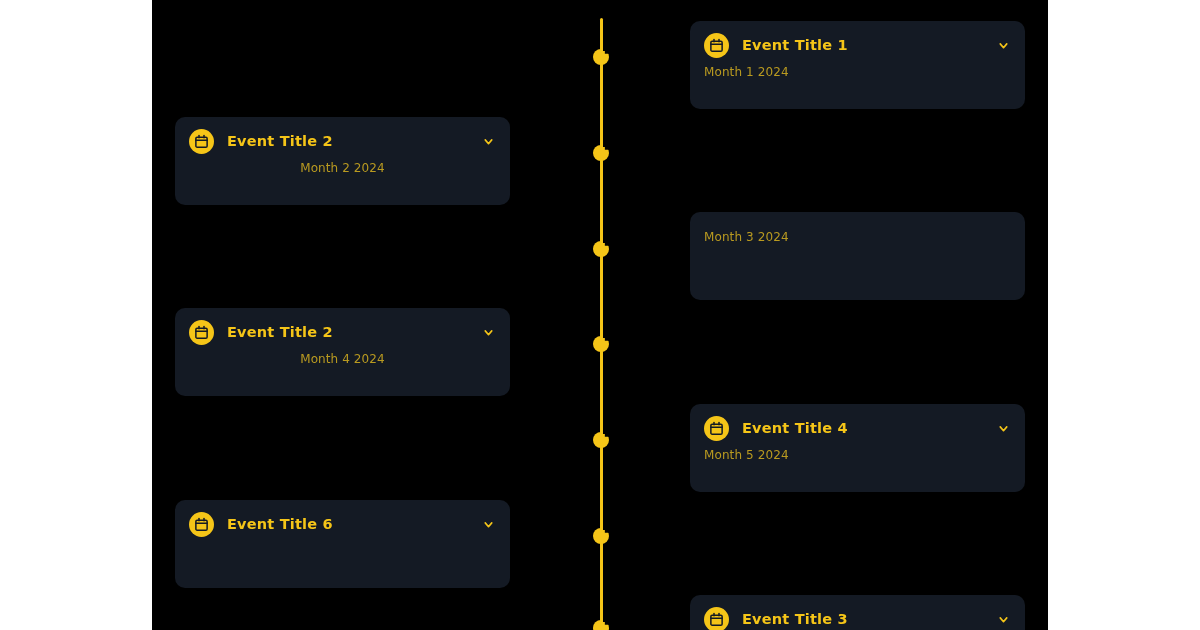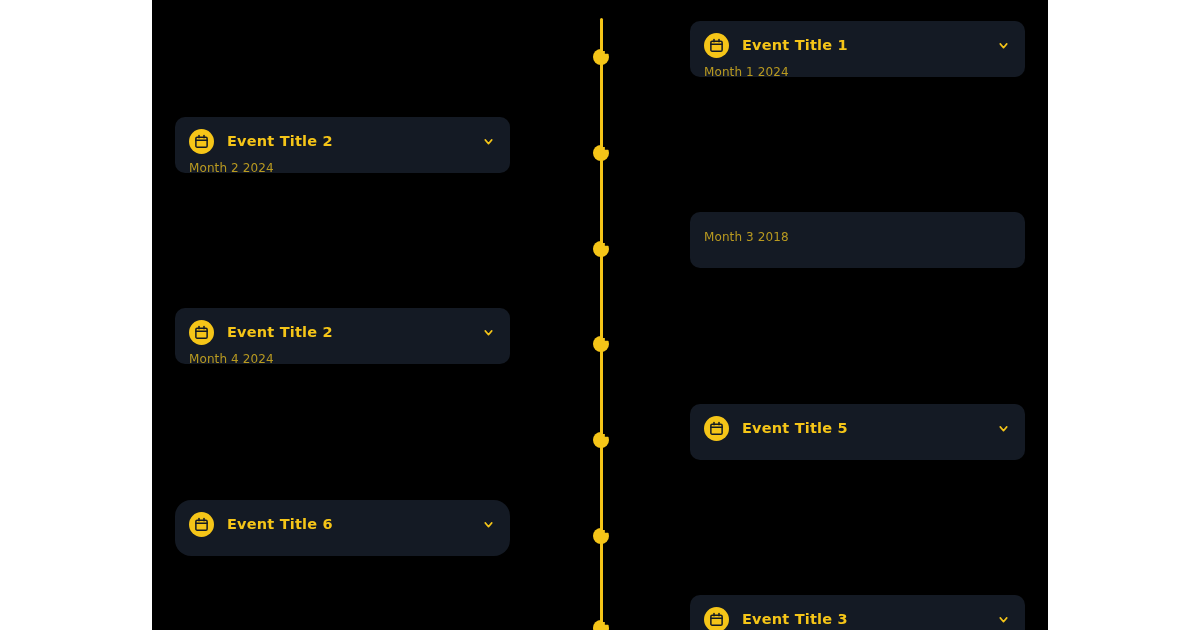--- a/index.html
+++ b/index.html
@@ -54,27 +54,27 @@
     background: #f5c518;
     
     -webkit-clip-path: polygon(0% 0%, 58% 0%, 58% 12%, 74% 12%, 74% 30%, 100% 30%, 100% 100%, 0% 100%);
     clip-path: polygon(0% 0%, 58% 0%, 58% 12%, 74% 12%, 74% 30%, 100% 30%, 100% 100%, 0% 100%);
   }
 
   
   .card {
     position: absolute;
     width: 335px;
-    height: 56px;
+    height: 88px;
     background: #141a24;
     border-radius: 10px;
     box-sizing: border-box;
     padding: 11px 14px 0 14px;
   }
-  .card.left  { left: 23px;  }   
+  .card.left  { left: 23px; text-align: center;  }   
   .card.right { left: 538px; }   
 
   .card-head {
     display: flex;
     align-items: center;
     height: 26px;
   }
 
   .cal-icon {
     position: relative;
@@ -167,21 +167,21 @@
             <span class="card-title">Event Title 2</span>
             <span class="chevron">
               <svg width="13" height="13" viewBox="0 0 24 24" fill="none" stroke="#f5c518" stroke-width="3" stroke-linecap="round" stroke-linejoin="round">
                 <polyline points="6 9 12 16 18 9"></polyline>
               </svg>
             </span>
           </div>
           <div class="card-date">Month 2 2024</div>
         </div>
         <div class="card right" style="top: 212px;">
-          <div class="card-date">Month 3 2018</div>
+          <div class="card-date">Month 3 2024</div>
         </div>
         <div class="card left" style="top: 308px;">
           <div class="card-head">
             <span class="cal-icon">
               <svg width="15" height="15" viewBox="0 0 24 24" fill="none" stroke="#141a24" stroke-width="2.4" stroke-linecap="round" stroke-linejoin="round">
                 <rect x="3" y="5" width="18" height="16" rx="2"></rect>
                 <line x1="3" y1="10" x2="21" y2="10"></line>
                 <line x1="8" y1="2.5" x2="8" y2="6"></line>
                 <line x1="16" y1="2.5" x2="16" y2="6"></line>
               </svg>
@@ -198,29 +198,30 @@
         <div class="card right" style="top: 404px;">
           <div class="card-head">
             <span class="cal-icon">
               <svg width="15" height="15" viewBox="0 0 24 24" fill="none" stroke="#141a24" stroke-width="2.4" stroke-linecap="round" stroke-linejoin="round">
                 <rect x="3" y="5" width="18" height="16" rx="2"></rect>
                 <line x1="3" y1="10" x2="21" y2="10"></line>
                 <line x1="8" y1="2.5" x2="8" y2="6"></line>
                 <line x1="16" y1="2.5" x2="16" y2="6"></line>
               </svg>
             </span>
-            <span class="card-title">Event Title 5</span>
-            <span class="chevron">
-              <svg width="13" height="13" viewBox="0 0 24 24" fill="none" stroke="#f5c518" stroke-width="3" stroke-linecap="round" stroke-linejoin="round">
-                <polyline points="6 9 12 16 18 9"></polyline>
-              </svg>
-            </span>
-          </div>
-        </div>
-        <div class="card left" style="top: 500px; border-radius: 16px;">
+            <span class="card-title">Event Title 4</span>
+            <span class="chevron">
+              <svg width="13" height="13" viewBox="0 0 24 24" fill="none" stroke="#f5c518" stroke-width="3" stroke-linecap="round" stroke-linejoin="round">
+                <polyline points="6 9 12 16 18 9"></polyline>
+              </svg>
+            </span>
+          </div>
+          <div class="card-date">Month 5 2024</div>
+        </div>
+        <div class="card left" style="top: 500px;">
           <div class="card-head">
             <span class="cal-icon">
               <svg width="15" height="15" viewBox="0 0 24 24" fill="none" stroke="#141a24" stroke-width="2.4" stroke-linecap="round" stroke-linejoin="round">
                 <rect x="3" y="5" width="18" height="16" rx="2"></rect>
                 <line x1="3" y1="10" x2="21" y2="10"></line>
                 <line x1="8" y1="2.5" x2="8" y2="6"></line>
                 <line x1="16" y1="2.5" x2="16" y2="6"></line>
               </svg>
             </span>
             <span class="card-title">Event Title 6</span>

